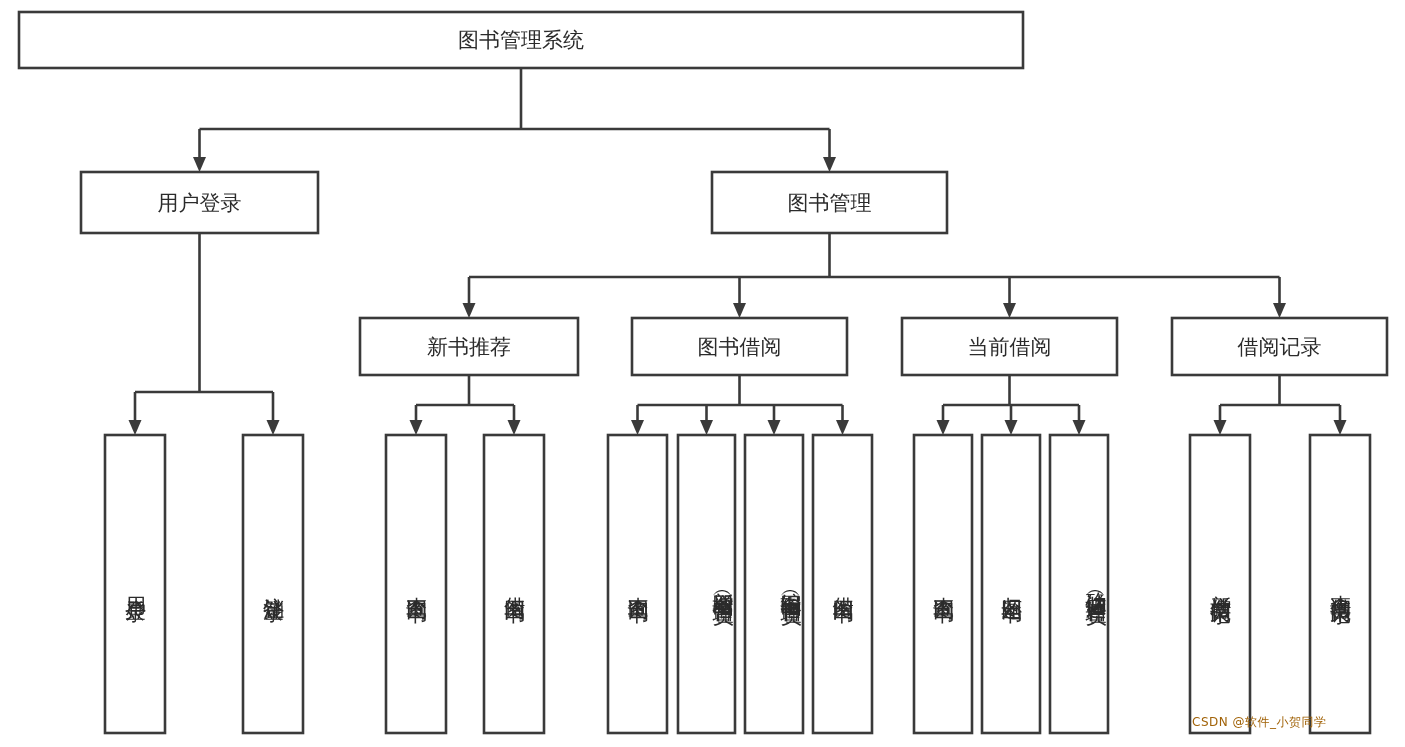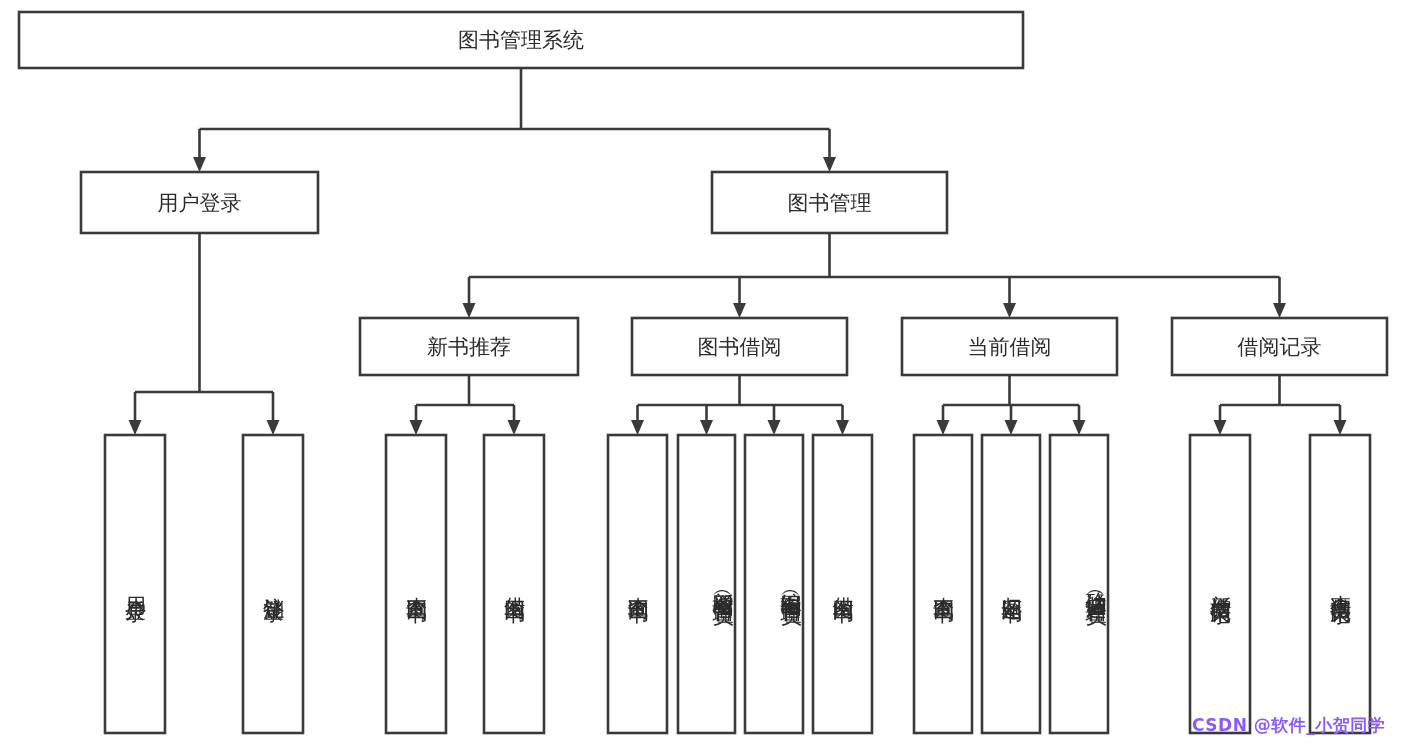--- a/index.html
+++ b/index.html
@@ -56,25 +56,24 @@
     font-size: 21px;
     line-height: 1.22;
     color: #2b2b2b;
     letter-spacing: 2px;
     white-space: nowrap;
     pointer-events: none;
   }
   .watermark {
     position: absolute;
     font-family: "DejaVu Sans", "Liberation Sans", sans-serif;
-    font-size: 17px;
-    color: #8b5cf6;
+    font-size: 12px;
+    color: #a16207;
     white-space: nowrap;
     letter-spacing: 0.5px;
-    font-weight: bold;
   }
 </style>
 </head>
 <body>
 
 <div id="diagram-root">
 
   <svg class="diagram-canvas" viewBox="0 0 1405 747">
     <g id="connector-layer">
         <path d="M 521 68 L 521 129" class="connector"></path>

